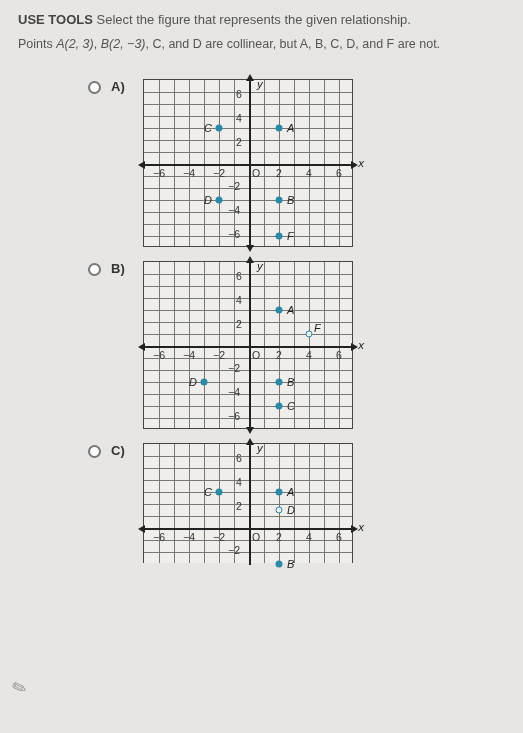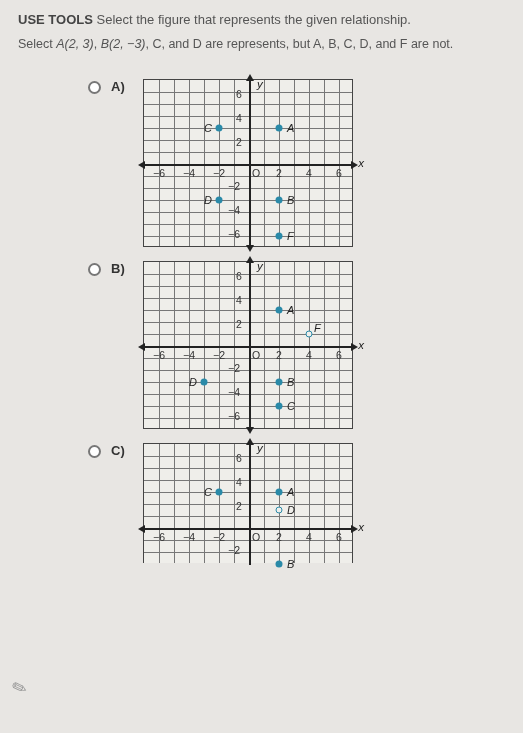--- a/index.html
+++ b/index.html
@@ -46,21 +46,21 @@
 </style>
 </head>
 <body>
 
 <div class="title">
   <b>USE TOOLS</b>
   <span>Select the figure that represents the given relationship.</span>
 </div>
 
 <div class="prompt">
-  <span>Select </span><i>A(2, 3)</i>, <i>B(2, −3)</i><span>, C, and D are represents, but A, B, C, D, and F are not.</span>
+  <span>Points </span><i>A(2, 3)</i>, <i>B(2, −3)</i><span>, C, and D are collinear, but A, B, C, D, and F are not.</span>
 </div>
 
 <div class="options">
 
   <div class="option-row">
     <div class="radio"></div>
     <div class="opt-label">A)</div>
     <div class="grid">
 
       <div class="vline" style="left:15px"></div>

